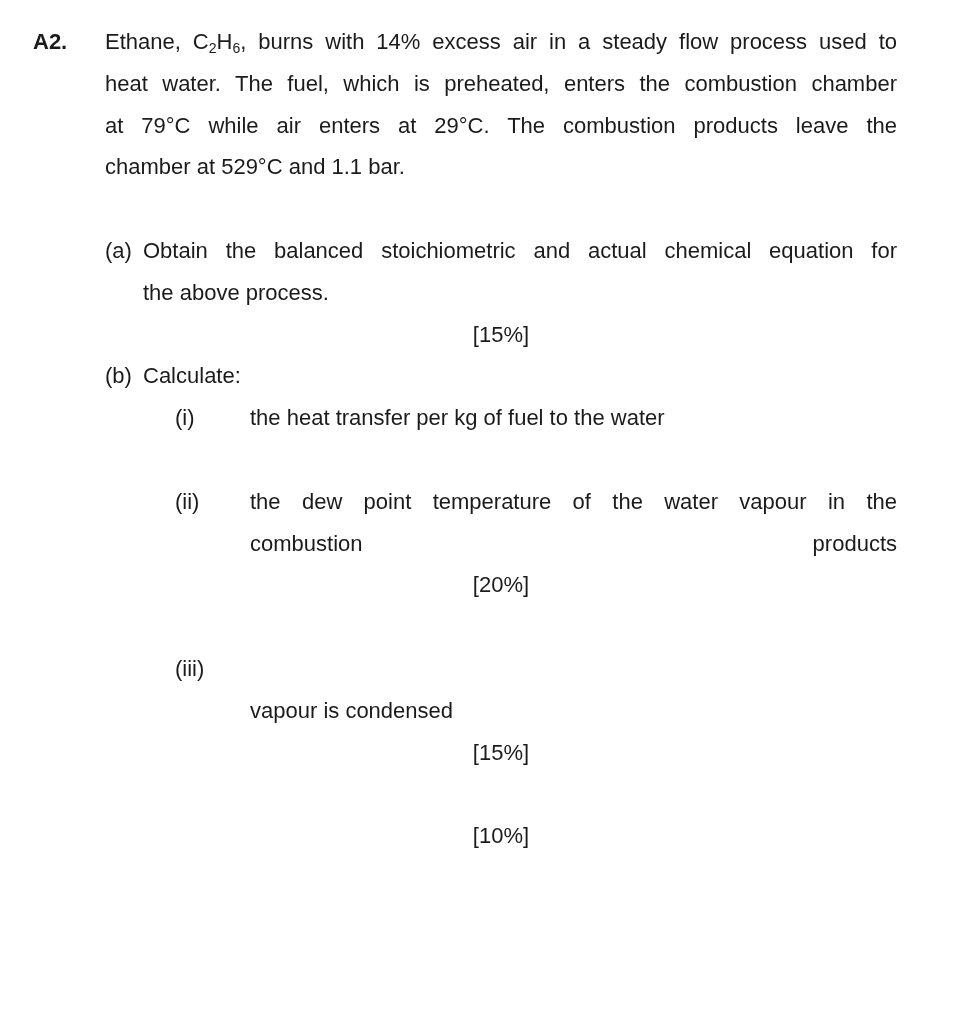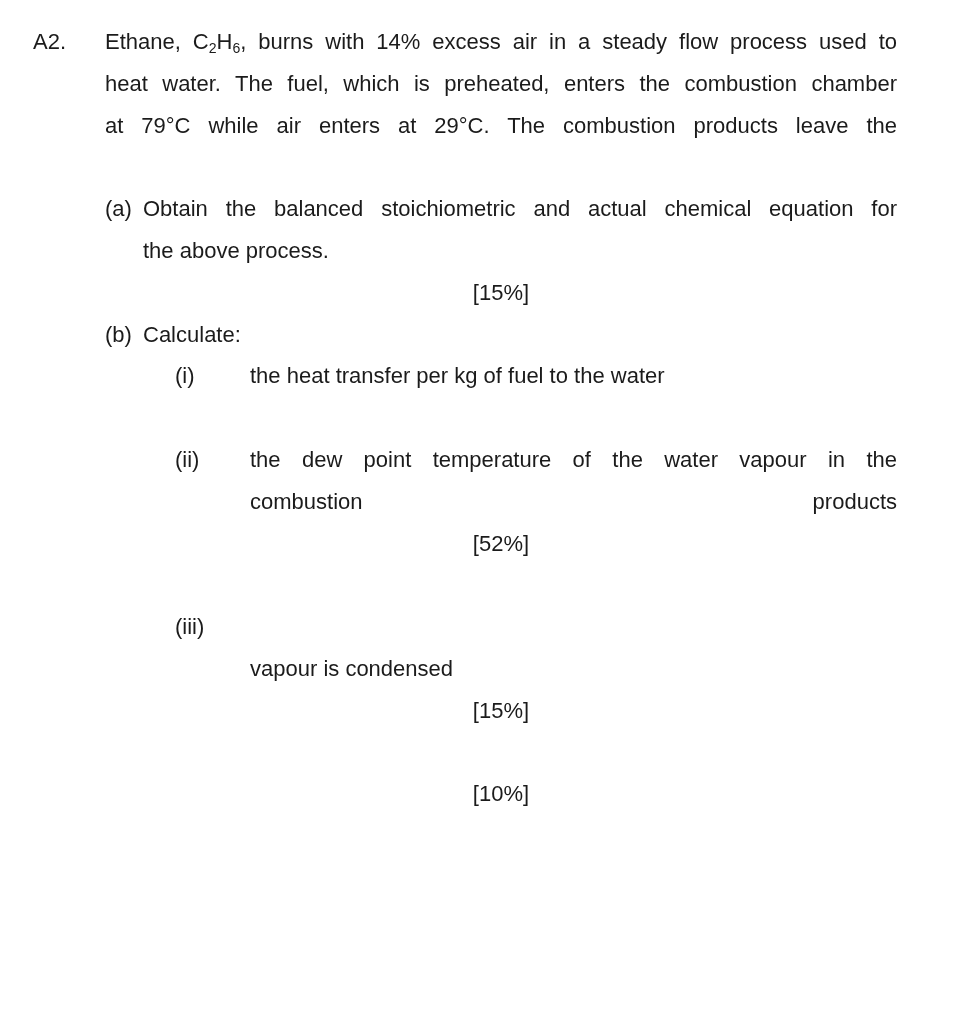--- a/index.html
+++ b/index.html
@@ -29,21 +29,21 @@
   }
   
   .indent-body { margin-left: 105px; width: 792px; }  
   .indent-sub  { margin-left: 143px; width: 754px; }  
   .indent-item { margin-left: 250px; width: 647px; }  
   
   .stretch { text-align: justify; text-align-last: justify; }
   .right { text-align: center; }
   
   .hang { position: absolute; top: 0; }
-  .q-label   { left: -72px; font-weight: normal; }  
+  .q-label   { left: -72px; font-weight: bold; }  
   .ab-label  { left: -38px; }                     
   .item-label{ left: -75px; }                     
   .subsc {
     font-size: 0.64em;
     position: relative;
     top: 0.28em;
     line-height: 0;
   }
 </style>
 </head>
@@ -53,20 +53,21 @@
 
   <div class="row indent-body stretch">
     <span class="hang q-label">A2.</span>
     <span>Ethane, C</span><span class="subsc">2</span><span>H</span><span class="subsc">6</span><span>, burns with 14% excess air in a steady flow process used to</span>
   </div>
 
   <div class="row indent-body stretch">heat water.  The fuel, which is preheated, enters the combustion chamber</div>
 
   <div class="row indent-body stretch">at 79°C while air enters at 29°C. The combustion products leave the</div>
 
+  <div class="row indent-body">chamber at 529°C and 1.1 bar.</div>
 
   <div class="row"></div>
 
   <div class="row indent-sub stretch">
     <span class="hang ab-label">(a)</span>
     <span>Obtain the balanced stoichiometric and actual chemical equation for</span>
   </div>
 
   <div class="row indent-sub">the above process.</div>
 
@@ -88,21 +89,21 @@
   <div class="row indent-item stretch">
     <span class="hang item-label">(ii)</span>
     <span>the dew point temperature of the water vapour in the</span>
   </div>
 
   <div class="row indent-item stretch">
     <span>combustion</span>
     <span>products</span>
   </div>
 
-  <div class="row indent-body right">[52%]</div>
+  <div class="row indent-body right">[20%]</div>
 
   <div class="row"></div>
 
   <div class="row indent-item stretch">
     <span class="hang item-label">(iii)</span>
   </div>
 
   <div class="row indent-item">vapour is condensed</div>
 
   <div class="row indent-body right">[15%]</div>

